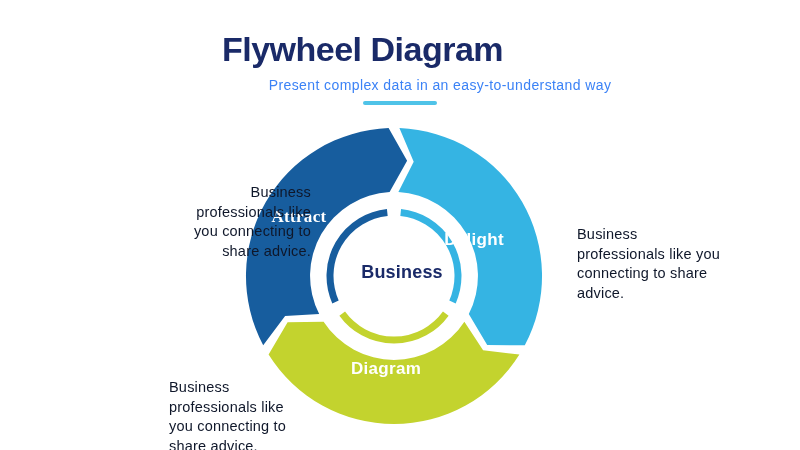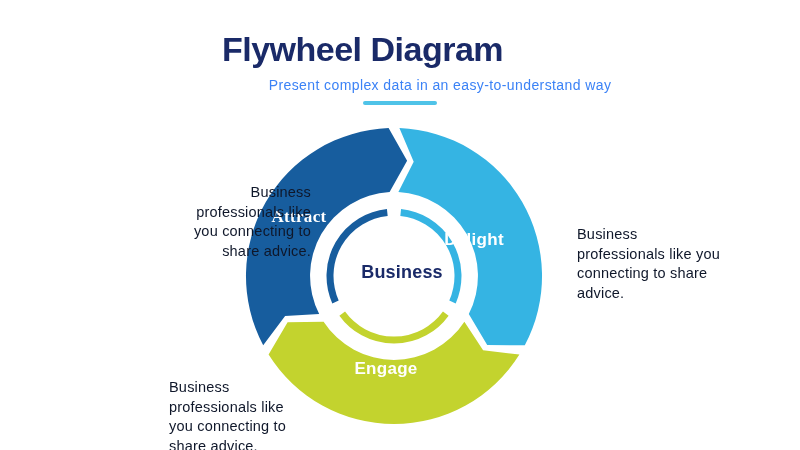--- a/index.html
+++ b/index.html
@@ -60,21 +60,21 @@
       <path d="M 399.4 128.1 A 148 148 0 0 1 524.8 345.3 L 487.2 345.0 L 468.8 314.1 A 84 84 0 0 0 398.4 192.1 L 413.7 161.7 Z" fill="#35b4e3"></path>
       <path d="M 519.4 354.6 A 148 148 0 0 1 268.6 354.6 L 287.6 322.3 L 323.6 321.7 A 84 84 0 0 0 464.4 321.7 L 483.1 350.3 Z" fill="#c3d32e"></path>
       <circle cx="394" cy="276" r="59" fill="#ffffff"></circle>
       <path d="M 335.5 302.0 A 64 64 0 0 1 387.3 212.4" fill="none" stroke="#175d9e" stroke-width="7"></path>
       <path d="M 400.7 212.4 A 64 64 0 0 1 452.5 302.0" fill="none" stroke="#35b4e3" stroke-width="7"></path>
       <path d="M 445.8 313.6 A 64 64 0 0 1 342.2 313.6" fill="none" stroke="#c3d32e" stroke-width="7"></path>
     </svg>
 
   <div class="seg-label attract">Attract</div>
   <div class="seg-label delight">Delight</div>
-  <div class="seg-label engage">Engage</div>
+  <div class="seg-label engage">Diagram</div>
   <div class="center-label">Business</div>
 
   <p class="desc desc-left">Business
 professionals like
 you connecting to
 share advice.</p>
   <p class="desc desc-right">Business
 professionals like you
 connecting to share
 advice.</p>

